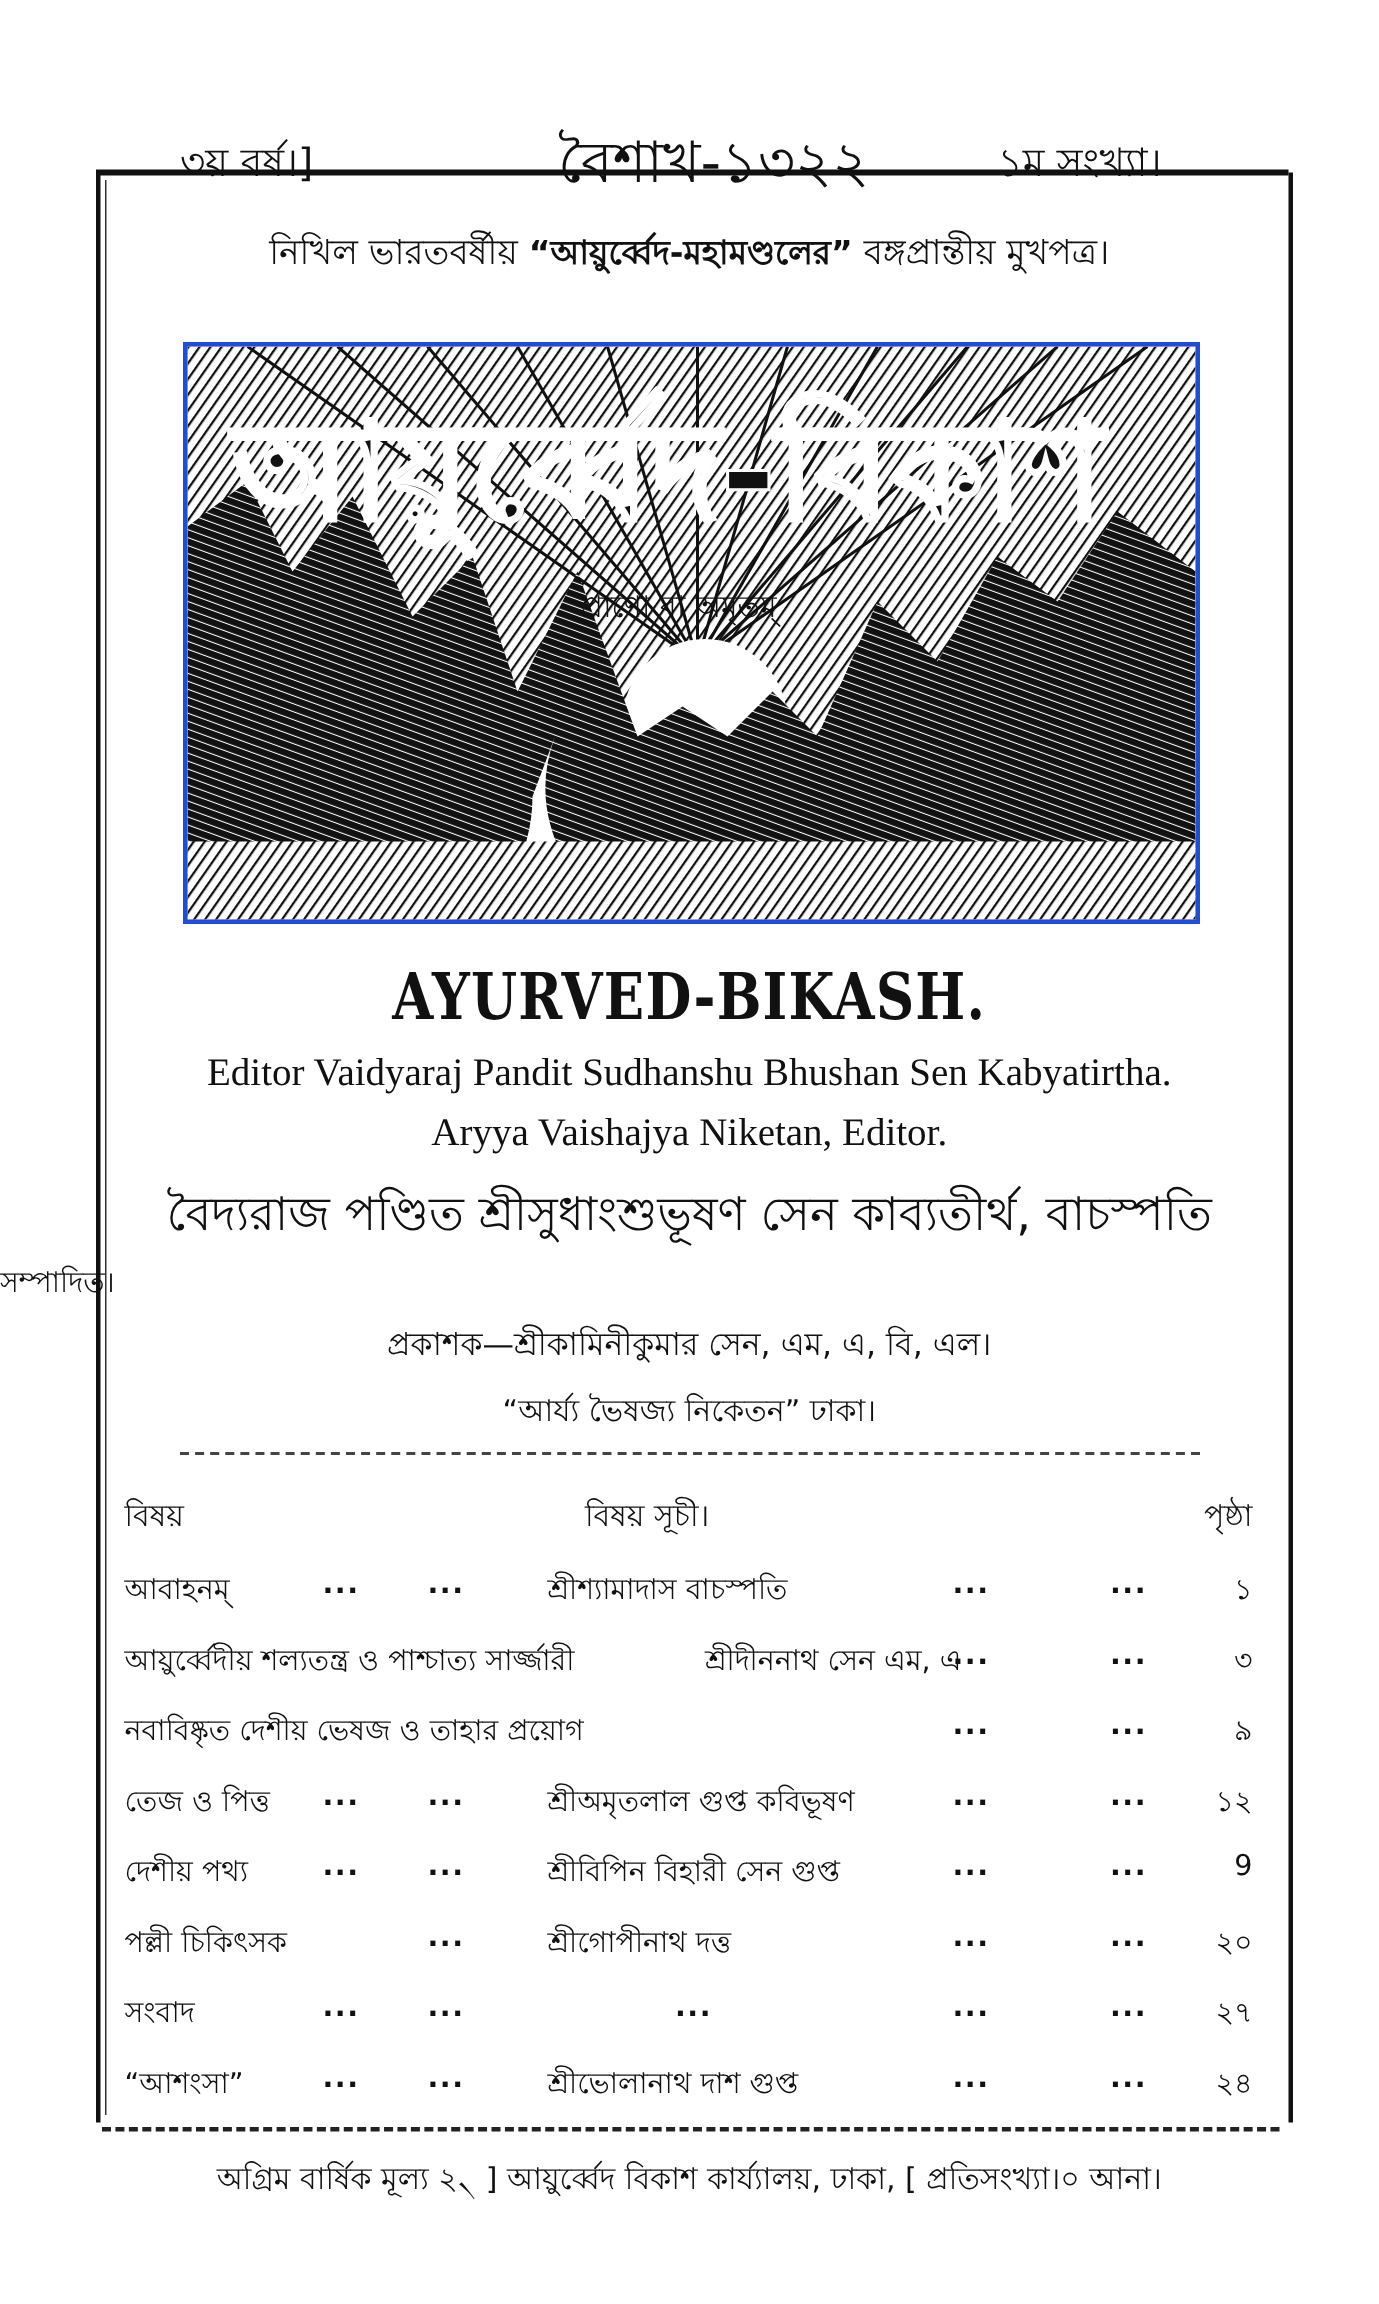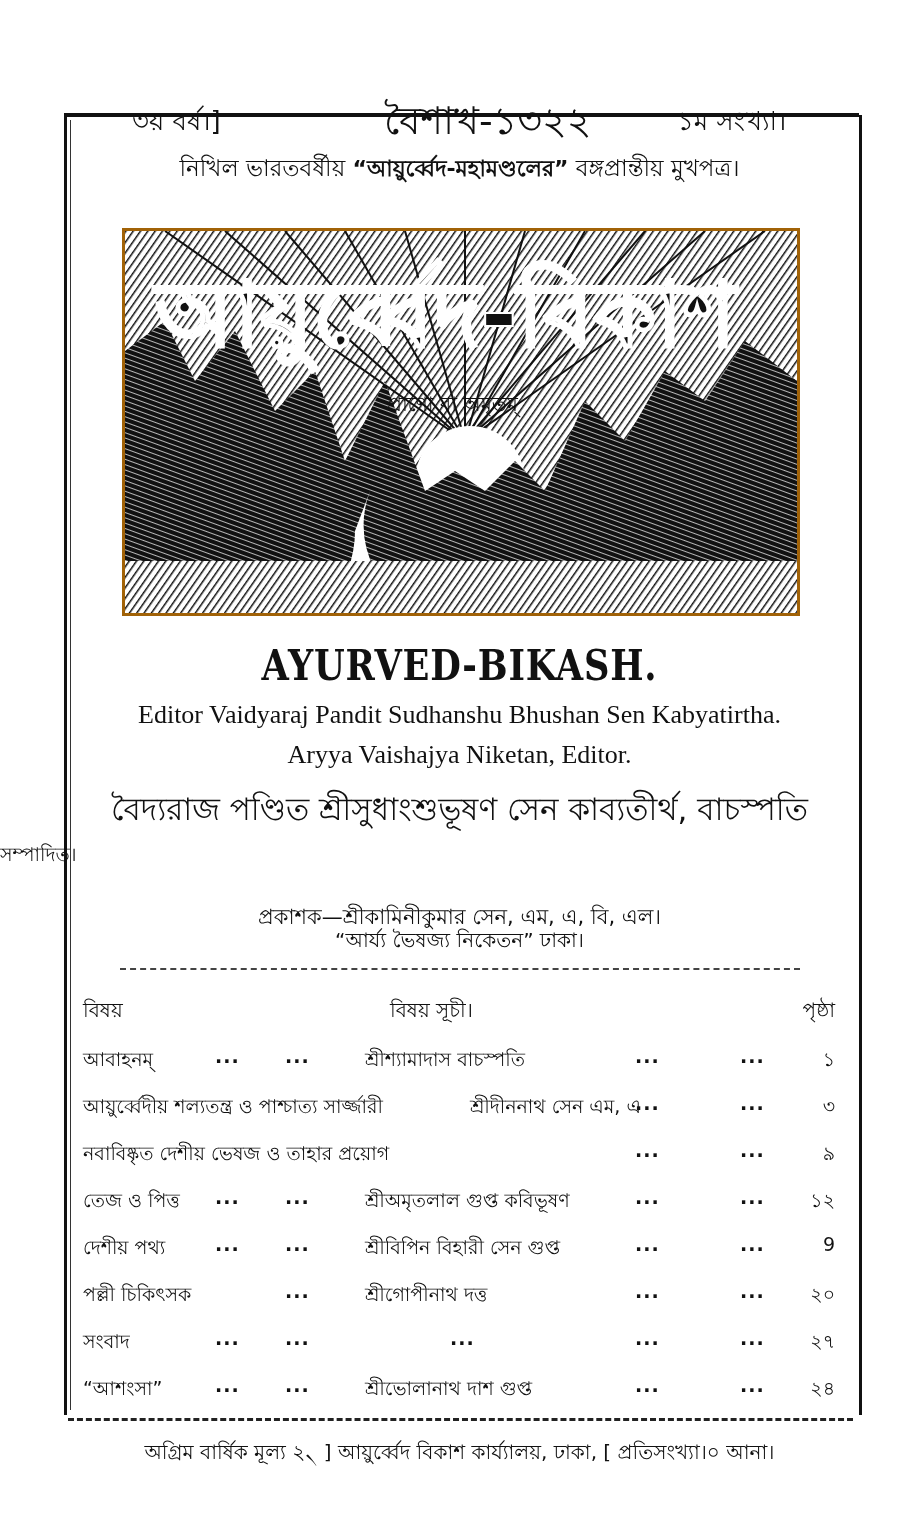--- a/index.html
+++ b/index.html
@@ -1,34 +1,34 @@
 <!DOCTYPE html>
 <html><head>
 <meta charset="utf-8">
 <style>
   html, body { margin:0; padding:0; background:#ffffff; }
   body { width:919px; height:1536px; position:relative; overflow:hidden; color:#111; font-family:"DejaVu Sans", sans-serif; }
   .abs { position:absolute; }
-  .masthead { top:78px; left:12px; width:802px; height:50px;margin-top:13px; }
+  .masthead { top:78px; left:0; width:802px; height:50px; }
   .mh-left { left:120px; top:10px; font-size:26px; }
   .mh-center { left:372px; top:0; font-size:38px; }
   .mh-right { left:665px; top:10px; font-size:26px; }
   .frame { left:64px; top:115px; width:792px; height:1300px; border-left:3px solid #111; border-right:3px solid #111; }
   .frame-top { left:64px; top:113px; width:795px; height:4px; background:#111; }
   .frame-inner-left { left:70px; top:120px; width:1px; height:1290px; background:#333; }
   .subtitle { top:150px; left:0; width:919px; text-align:center; font-size:23px; }
   .subtitle .big { font-size:22px; font-weight:bold; }
-  .banner { left:122px; top:228px; width:672px; height:382px; border:3px solid #a16207; background:#f0abfc; overflow:hidden; }
+  .banner { left:122px; top:228px; width:672px; height:382px; border:3px solid #1d4ed8; background:#f0abfc; overflow:hidden; }
   .banner svg { display:block; }
   .eng-title { top:640px; left:0; width:919px; text-align:center; font-family:"DejaVu Serif", serif; font-weight:bold; font-size:43px; letter-spacing:1px; transform:scaleX(0.82); }
   .eng-editor { top:700px; left:0; width:919px; text-align:center; font-family:"Liberation Serif", serif; font-size:26px; }
   .eng-address { top:740px; left:0; width:919px; text-align:center; font-family:"Liberation Serif", serif; font-size:26px; }
   .bn-editor { top:785px; left:0; width:919px; text-align:center; font-size:31px; }
   .bn-edited { top:840px; left:0; width:908px; font-size:19px; }
-  .bn-publisher { top:880px; left:0; width:919px; text-align:center; font-size:21px;margin-top:21px; }
+  .bn-publisher { top:880px; left:0; width:919px; text-align:center; font-size:21px; }
   .bn-press { top:925px; left:0; width:919px; text-align:center; font-size:20px; }
   .dash-rule { left:120px; top:968px; width:680px; height:0; border-top:2px dashed #444; }
   .toc { left:75px; top:995px; width:760px; }
   .toc-head { position:relative; height:50px; font-size:20px;text-align:center; }
   .toc-head .h-left { position:absolute; left:8px; top:0; }
   .toc-head .h-center { position:absolute; left:315px; top:0; }
   .toc-head .h-right { position:absolute; right:0; top:0; }
   .toc-row { position:relative; height:47px; font-size:19px; }
   .toc-row span { position:absolute; top:0; white-space:nowrap; }
   .c-title { left:8px; }

